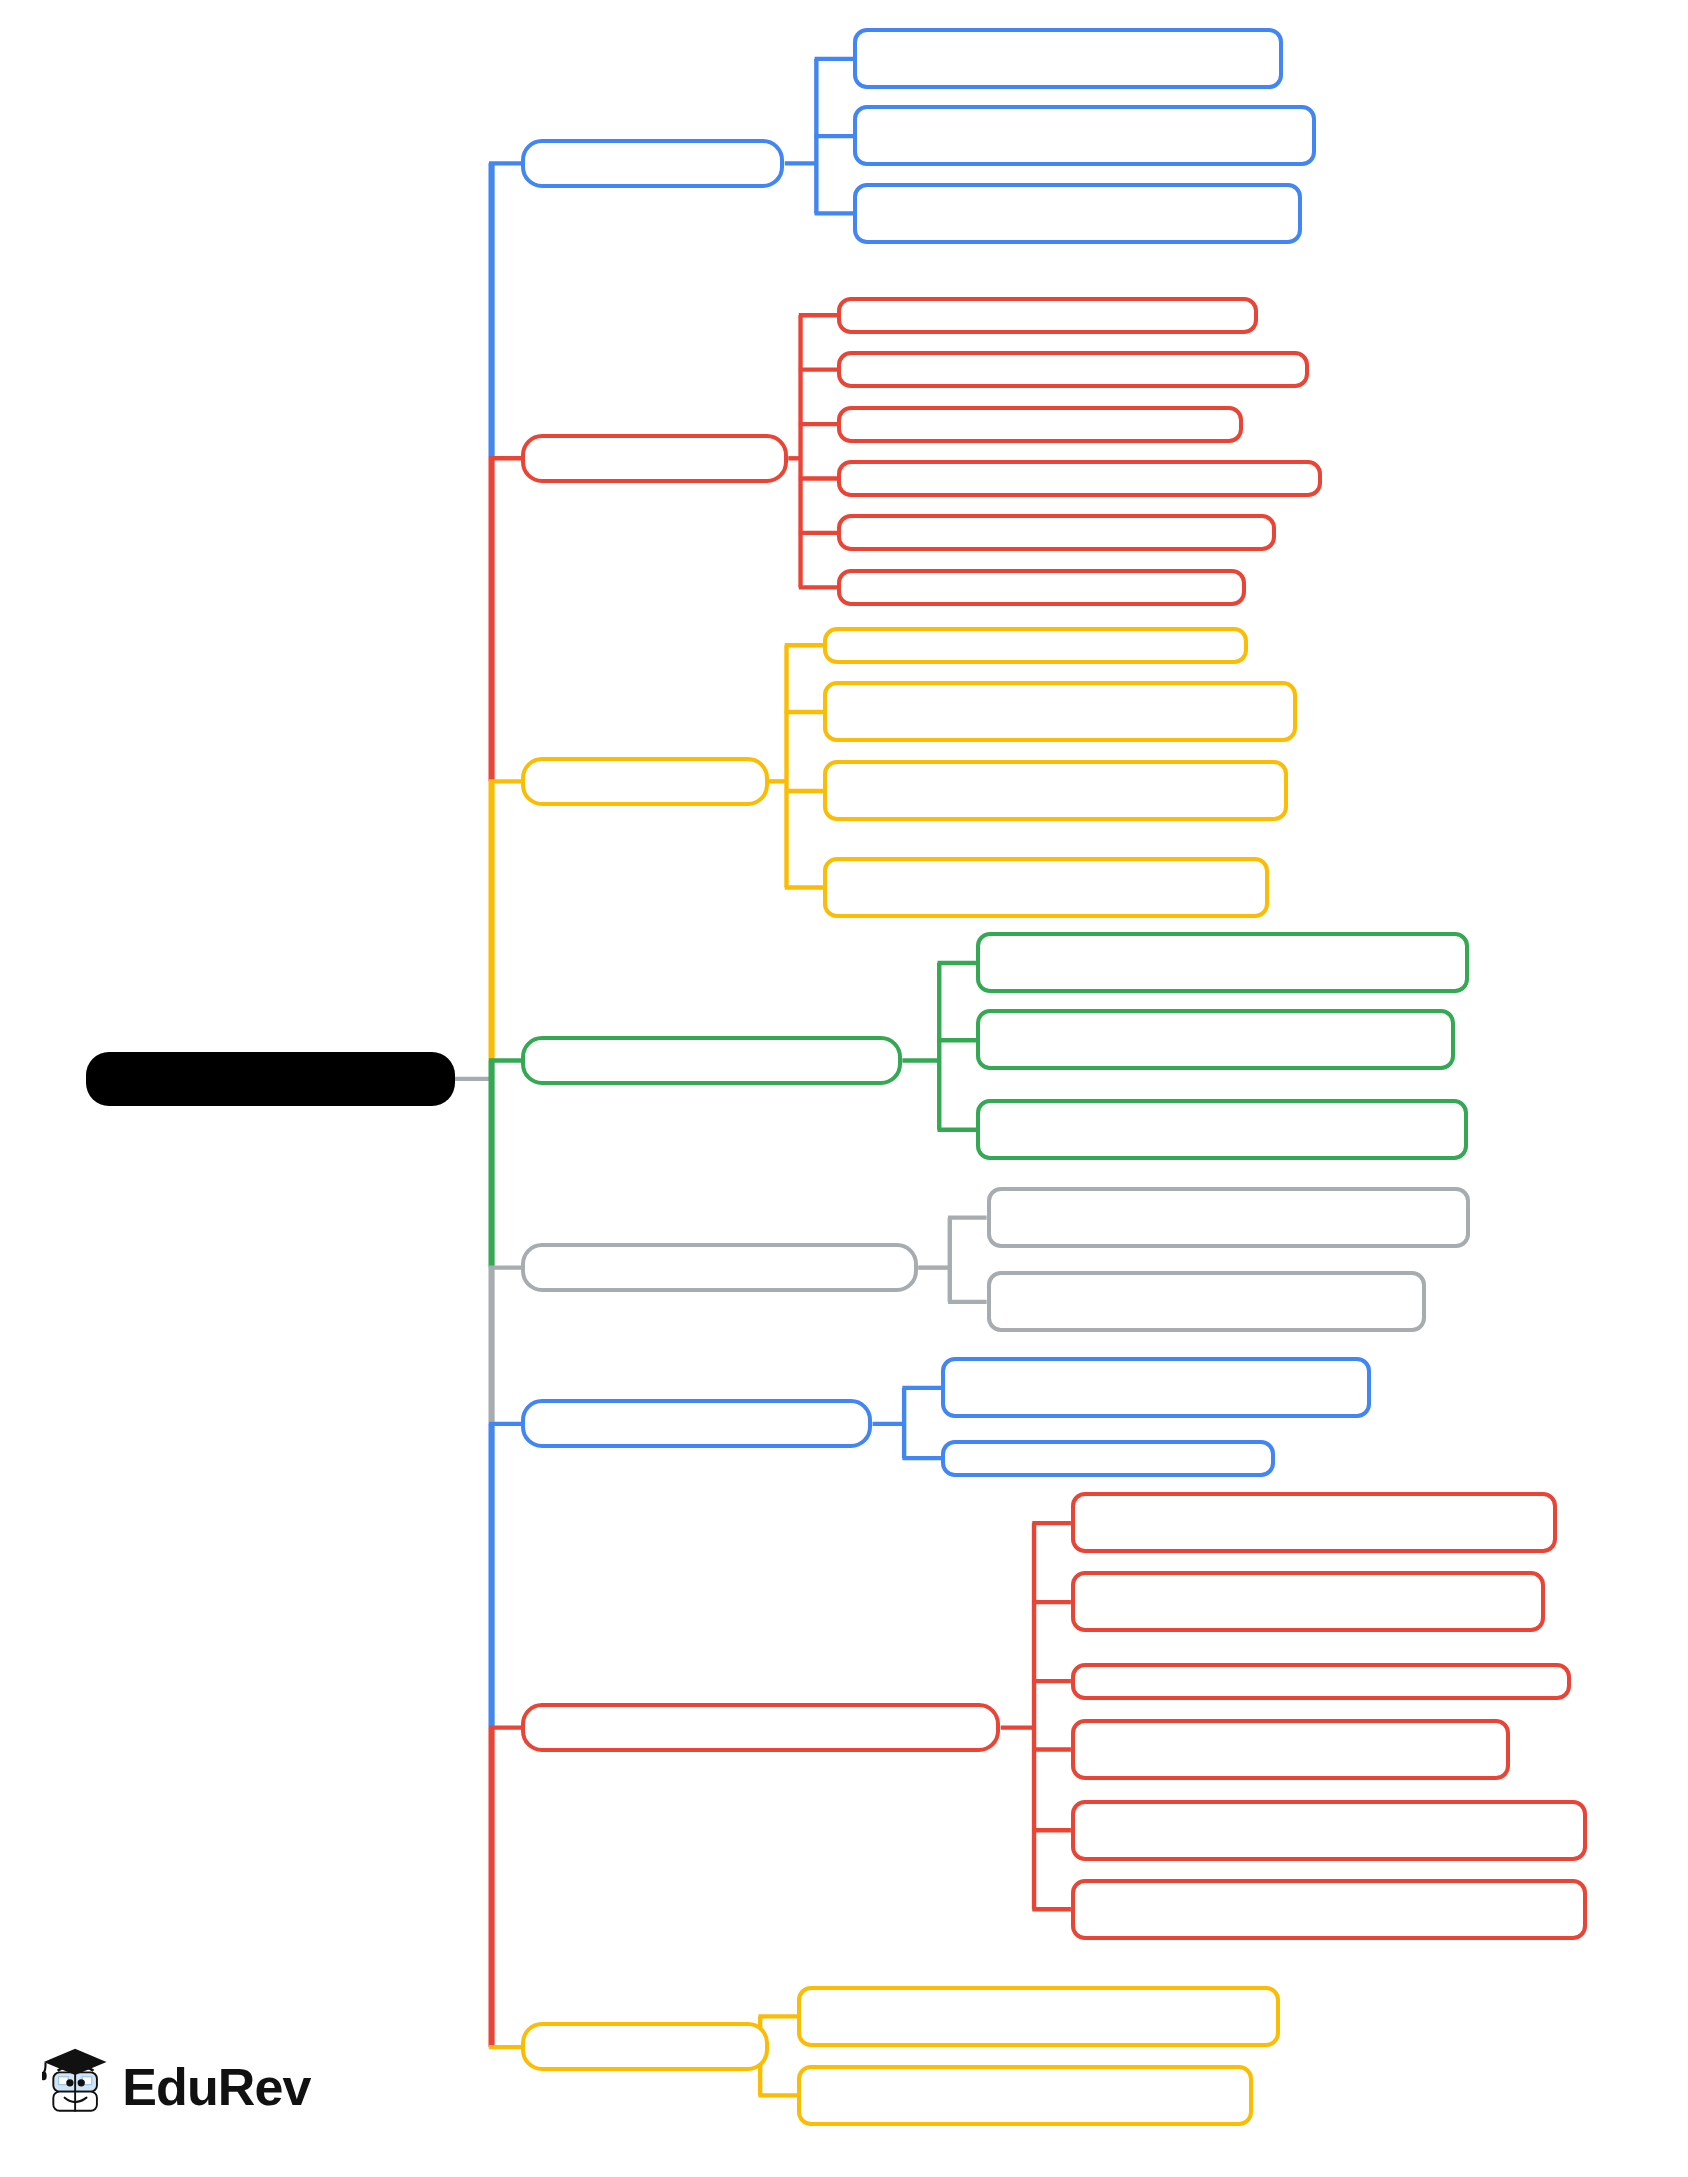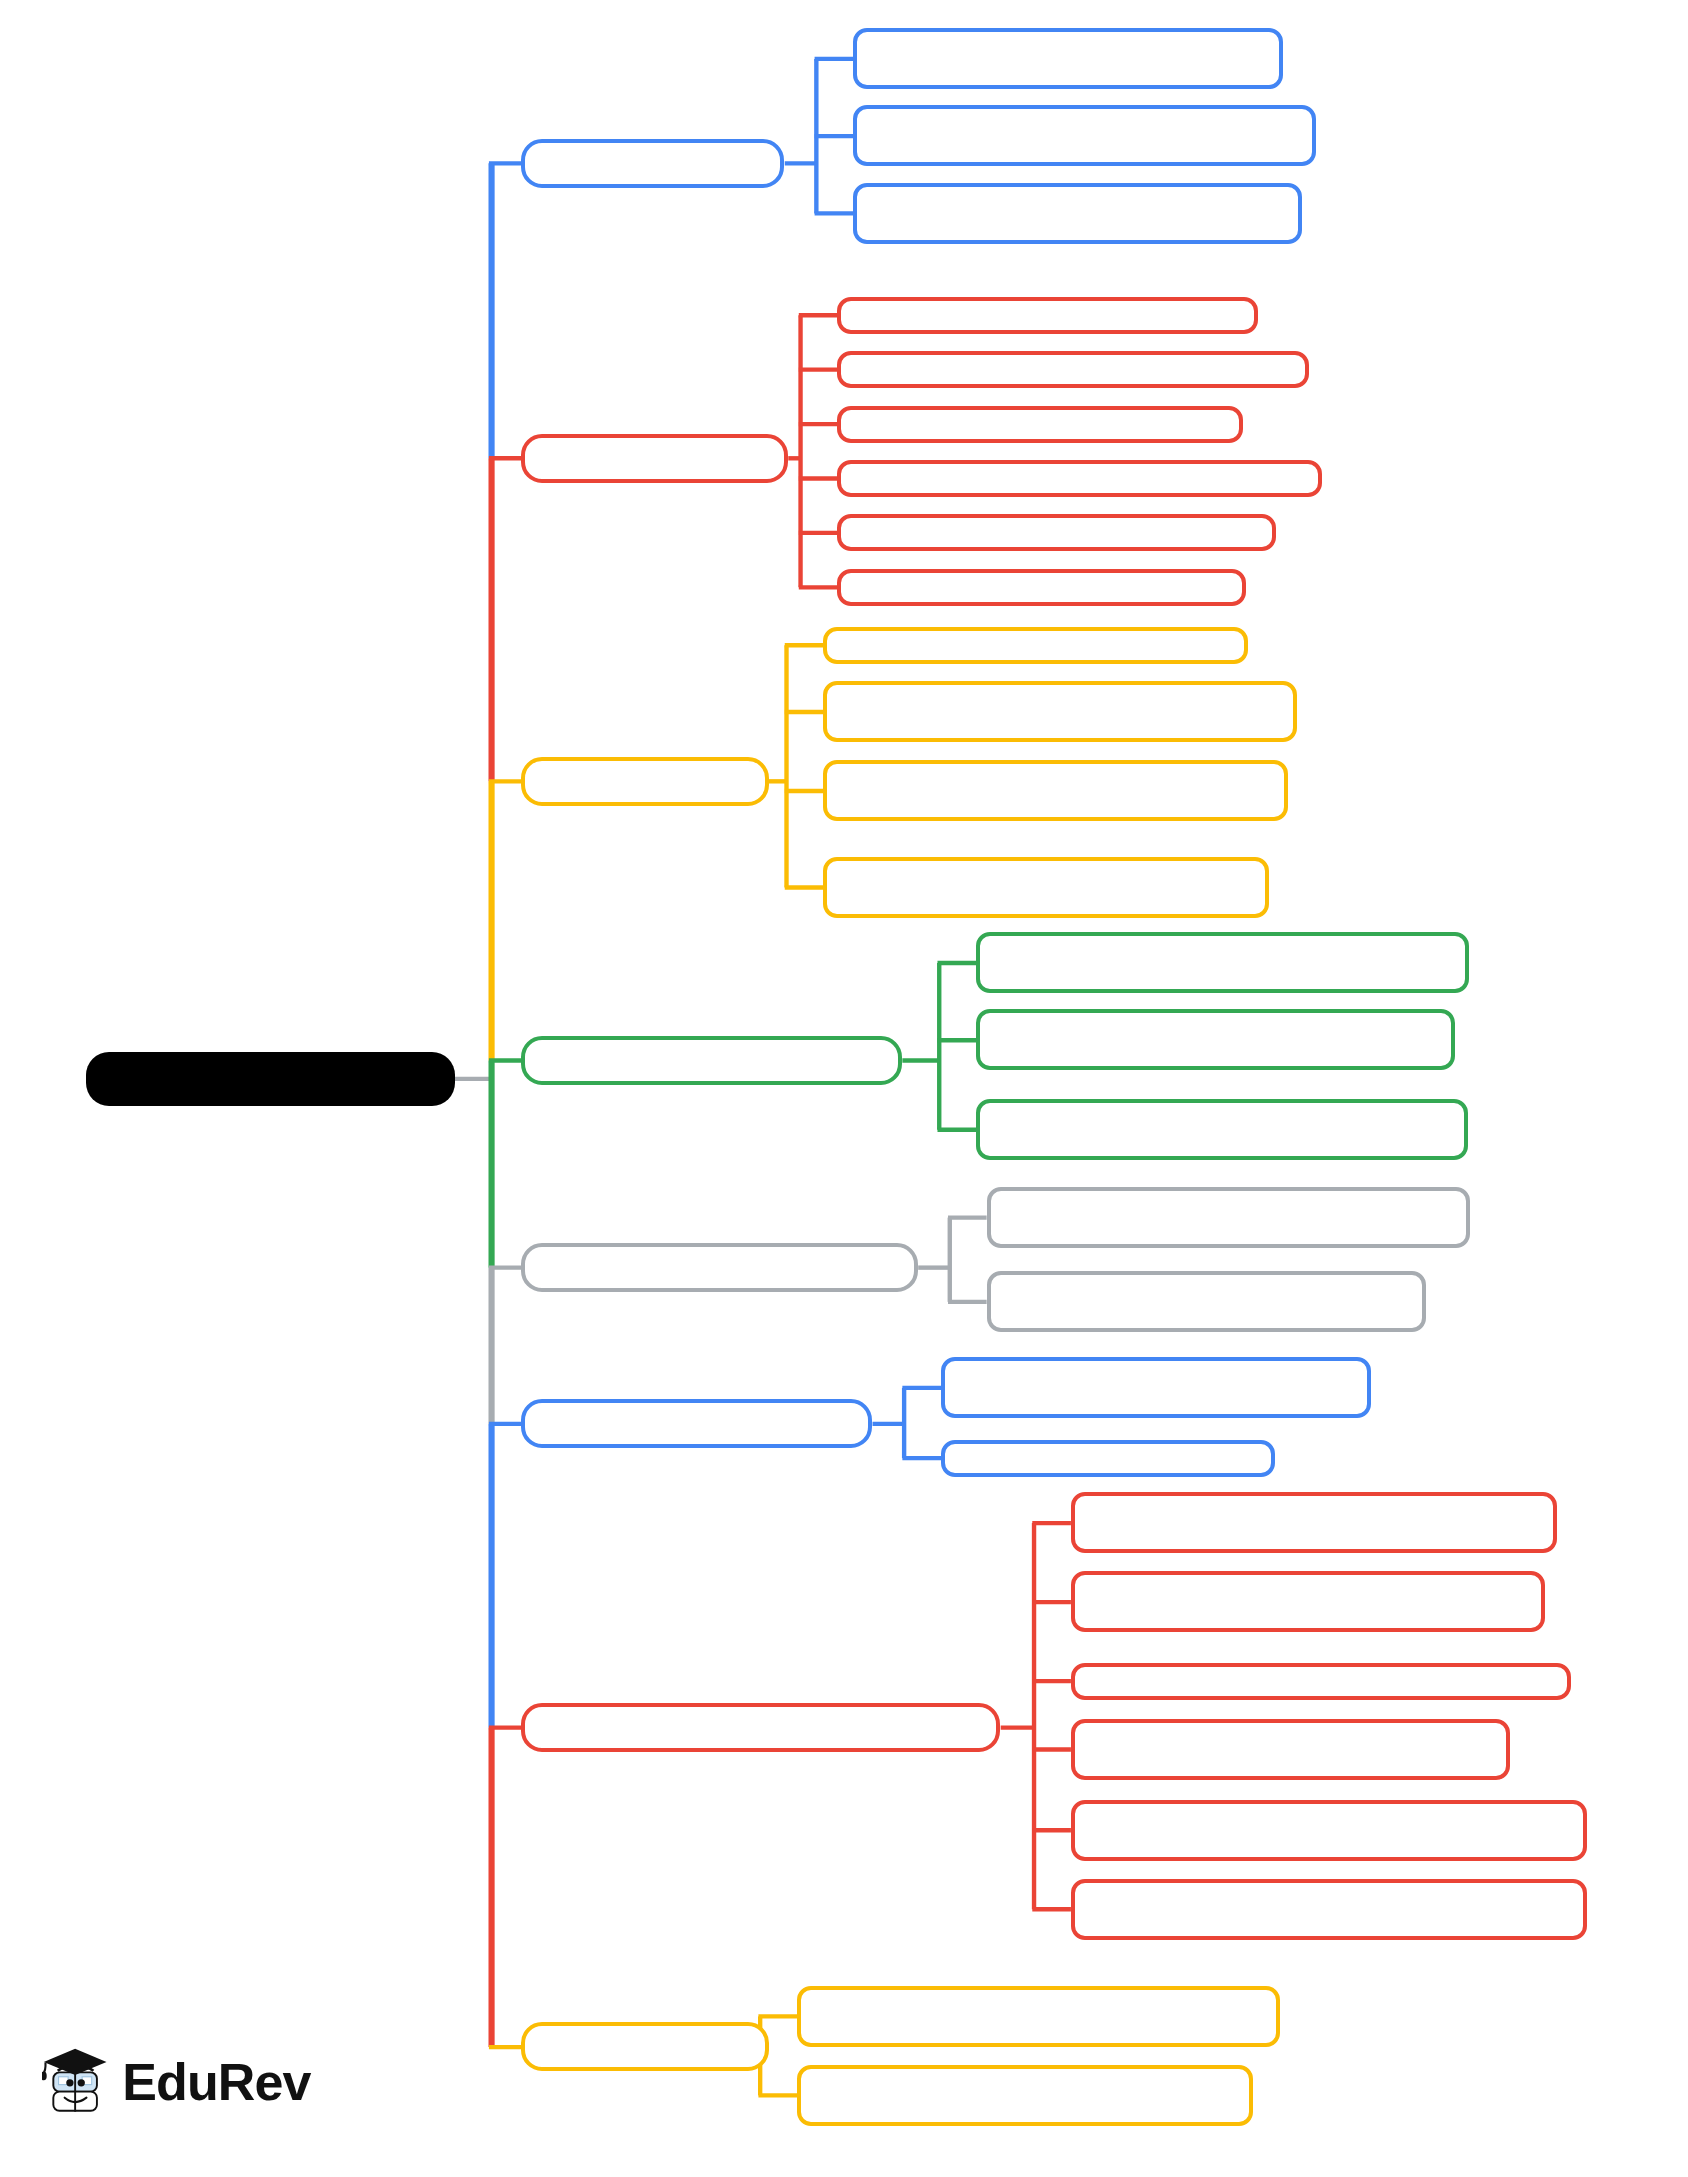--- a/index.html
+++ b/index.html
@@ -75,21 +75,21 @@
   .c-yellow { border-color: #fbbc04; }
   .c-green  { border-color: #34a853; }
   .c-gray   { border-color: #a7acb1; }
 
   
   #logo {
     position: absolute;
     left: 42px;
     top: 2047px;
     display: flex;
-    align-items: center;
+    align-items: flex-end;
     gap: 12.3px;
   }
   #logo .wordmark {
     font-size: 52px;
     font-weight: bold;
     color: #111111;
     letter-spacing: -0.9px;
   }
 </style>
 </head>

